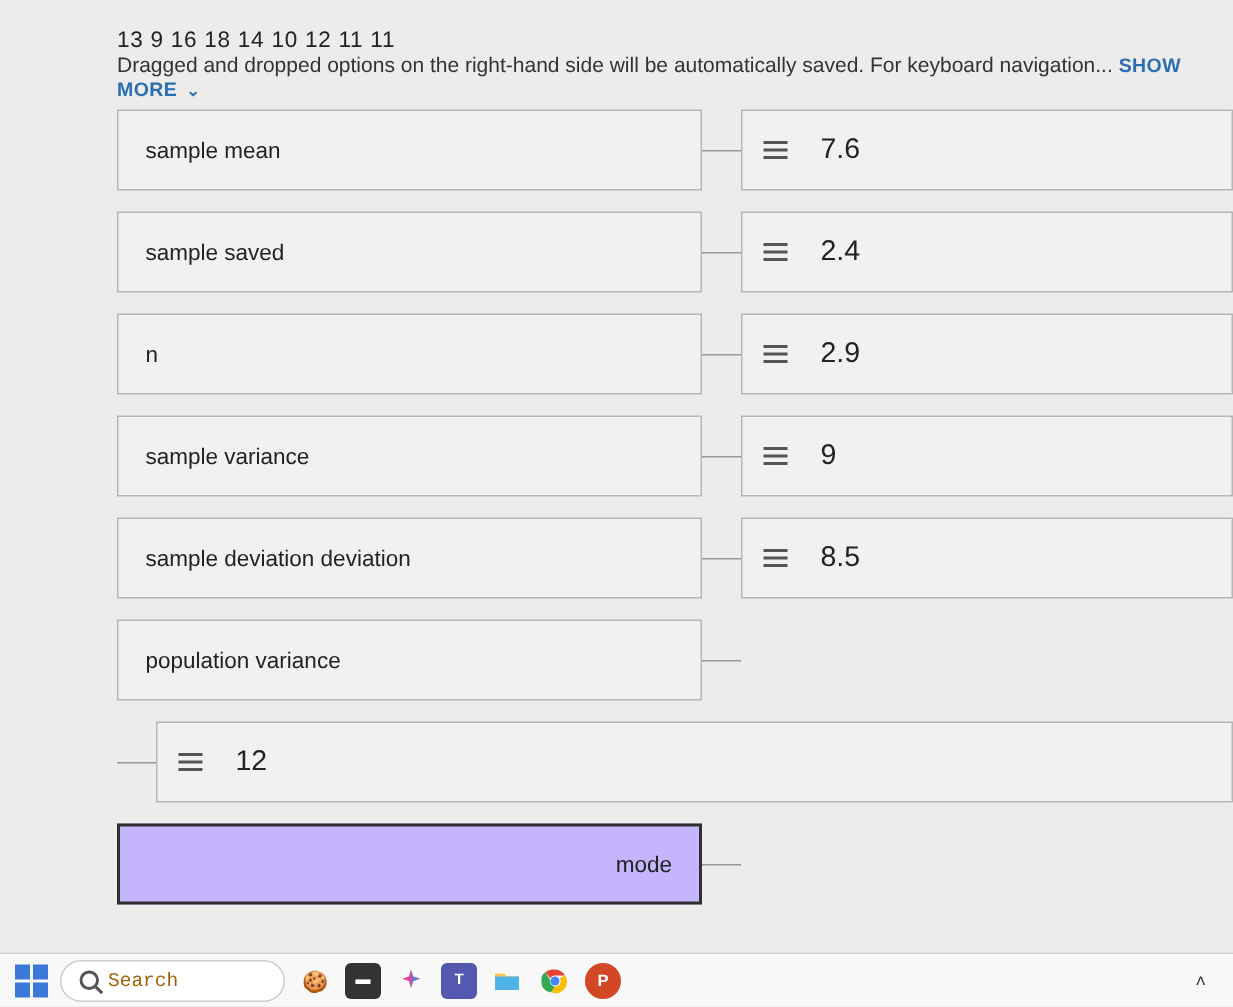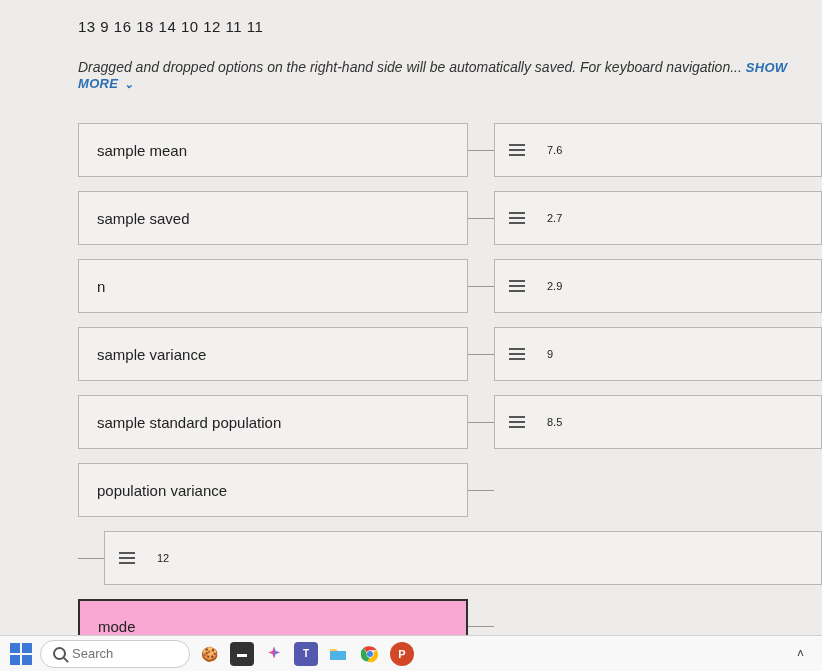--- a/index.html
+++ b/index.html
@@ -13,28 +13,26 @@
     }
     .content-area {
       background: #eeecea;
       padding: 18px 0 0 78px;
       min-height: 640px;
     }
     .data-line {
       font-size: 15px;
       color: #222;
       font-weight: 500;
-      margin-bottom: 24px;
       letter-spacing: 0.5px;
     }
     .instructions {
       font-size: 14px;
       color: #333;
-      margin-bottom: 32px;
-      font-style: italic;
+      margin-bottom: 6px;
     }
     .show-more-link {
       color: #2a6fb3;
       font-weight: 600;
       font-size: 13px;
       cursor: pointer;
       letter-spacing: 0.3px;
     }
     .chevron-down {
       display: inline-block;
@@ -60,22 +58,23 @@
       background: #f3f1ef;
       border: 1px solid #b8b6b4;
       display: flex;
       align-items: center;
       padding: 0 18px;
       font-size: 15px;
       color: #222;
       cursor: grab;
     }
     .left-box.active {
-      background: #f9a8d4;
+      background: #c4b5fd;
       border: 2px solid #2f2f2f;
+      justify-content: flex-end;
     }
     .connector {
       width: 26px;
       display: flex;
       align-items: center;
       justify-content: center;
       position: relative;
     }
     .connector-line {
       width: 100%;
@@ -102,21 +101,21 @@
       background: #555;
     }
     .right-box {
       flex: 1;
       min-height: 54px;
       background: #f3f1ef;
       border: 1px solid #b8b6b4;
       display: flex;
       align-items: center;
       padding: 0 10px 0 6px;
-      font-size: 11px;
+      font-size: 19px;
       color: #222;
       cursor: grab;
     }
     .right-box.active {
       background: #fdfdfd;
       border: 2px solid #2f2f2f;
     }
     .right-value {
       margin-left: 6px;
     }
@@ -161,21 +160,21 @@
       position: relative;
     }
     .search-icon::after {
       content: '';
       position: absolute;
       width: 6px; height: 2px;
       background: #555;
       bottom: -3px; right: -5px;
       transform: rotate(45deg);
     }
-    .search-text { font-size: 13px; color: #737373; }
+    .search-text { font-size: 13px; color: #a16207; font-family: Liberation Mono, monospace; }
     .tb-icon {
       width: 24px;
       height: 24px;
       border-radius: 4px;
       display: flex;
       align-items: center;
       justify-content: center;
       font-size: 14px;
       cursor: pointer;
     }
@@ -225,21 +224,21 @@
         </div>
       <div class="connector">
           <div class="connector-line"></div>
         </div>
       <div class="right-box">
         <div class="eq-icon">
             <span></span>
             <span></span>
             <span></span>
           </div>
-        <span class="right-value">2.7</span>
+        <span class="right-value">2.4</span>
       </div>
     </div>
 
     <div class="match-row">
       <div class="left-box">
           <span>n</span>
         </div>
       <div class="connector">
           <div class="connector-line"></div>
         </div>
@@ -265,21 +264,21 @@
             <span></span>
             <span></span>
             <span></span>
           </div>
         <span class="right-value">9</span>
       </div>
     </div>
 
     <div class="match-row">
       <div class="left-box">
-          <span>sample standard population</span>
+          <span>sample deviation deviation</span>
         </div>
       <div class="connector">
           <div class="connector-line"></div>
         </div>
       <div class="right-box">
         <div class="eq-icon">
             <span></span>
             <span></span>
             <span></span>
           </div>

